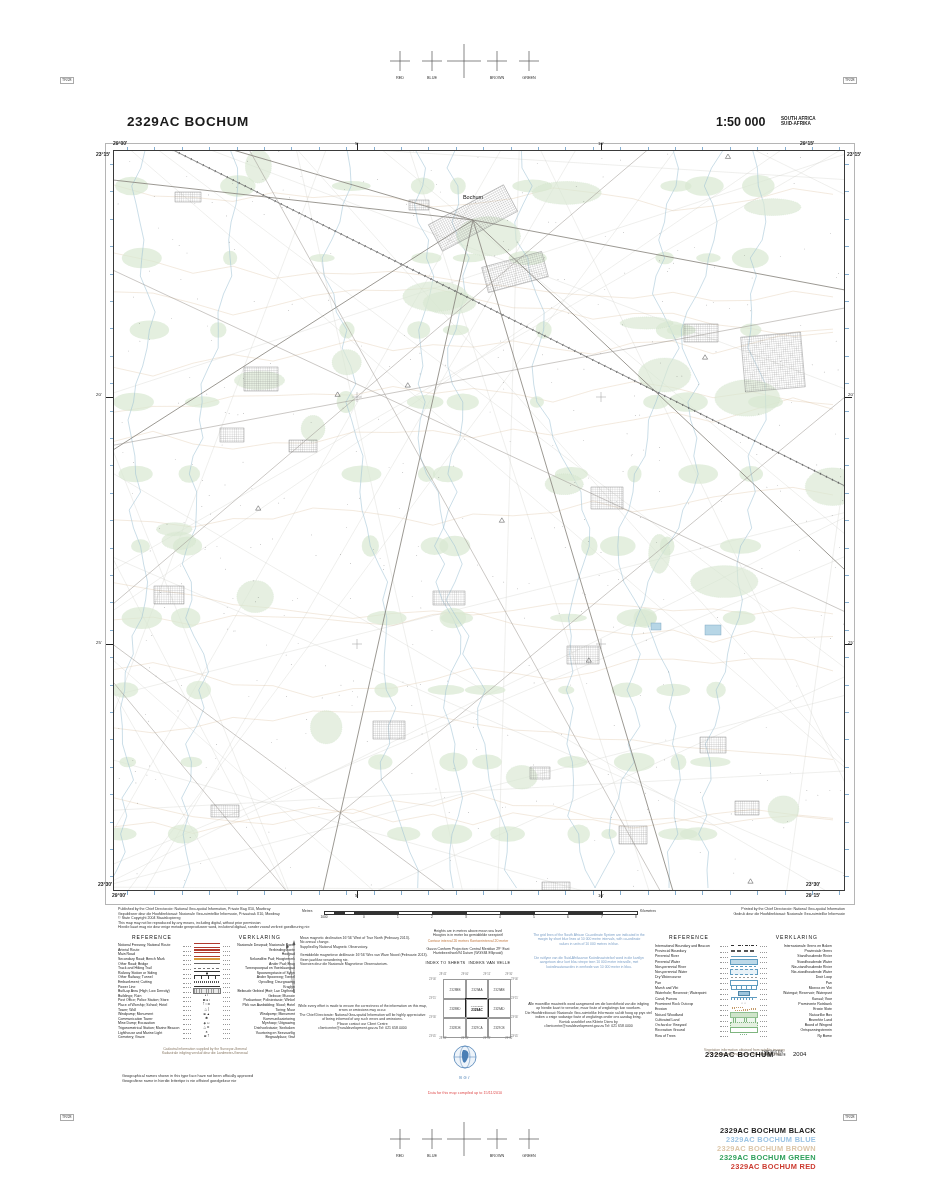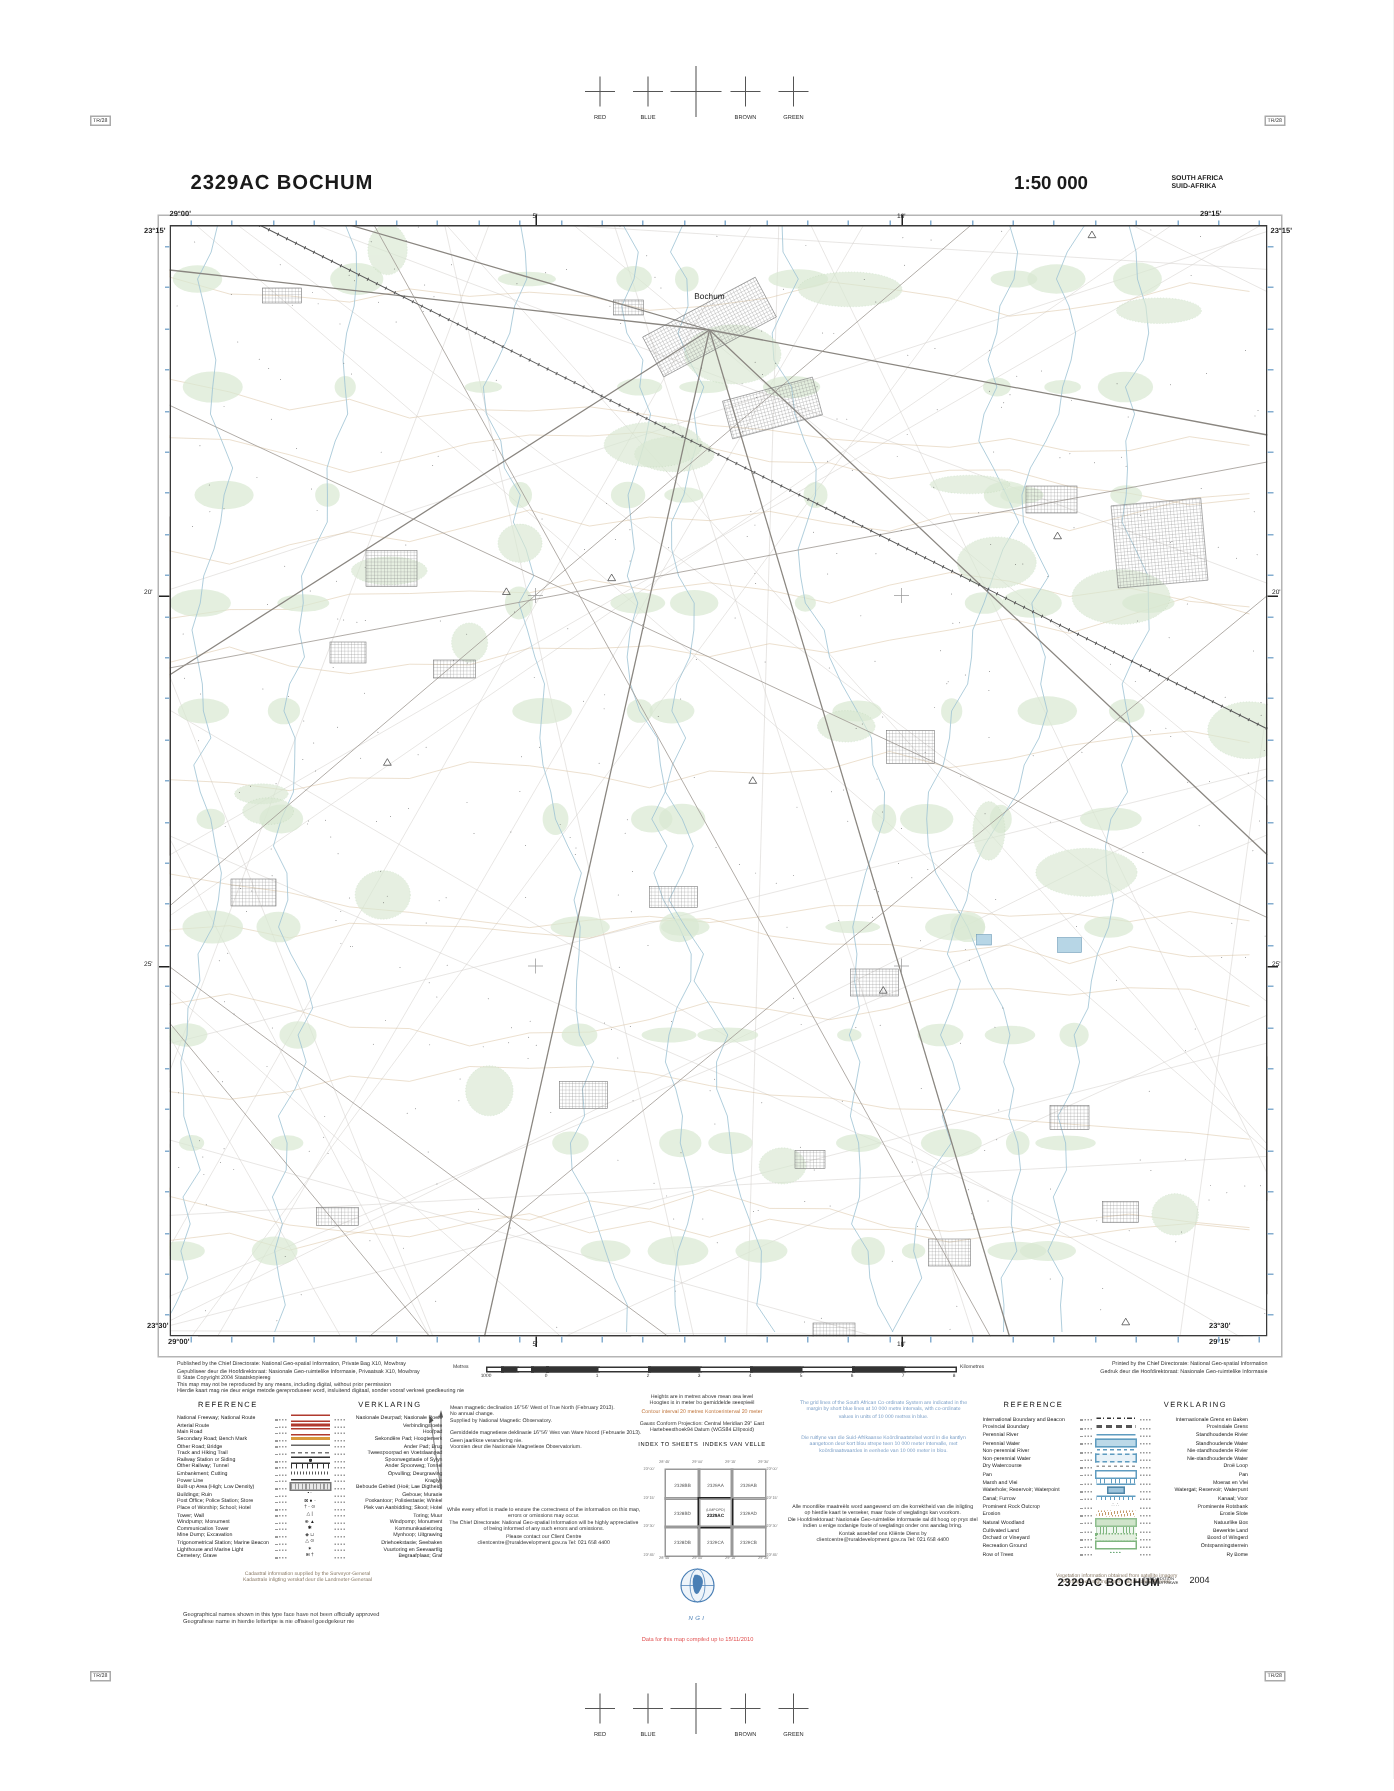--- a/index.html
+++ b/index.html
@@ -5,21 +5,21 @@
   html,body{margin:0;padding:0;background:#e8e8e8;}
   .page{position:relative;width:929px;height:1194px;background:#ffffff;overflow:hidden;
         font-family:"Liberation Sans", sans-serif;color:#1a1a1a;}
   .abs{position:absolute;}
   
   .trmark{position:absolute;font-size:3.5px;color:#333;border:0.4px solid #aaa;padding:0.5px 1px;line-height:3.5px;}
   
   .regstrip{position:absolute;width:180px;height:40px;}
   
   #sheet-title{left:127px;top:114px;font-size:13.5px;font-weight:bold;letter-spacing:0.6px;}
-  #scale-label{left:676px;top:115px;font-size:12.5px;font-weight:bold;}
+  #scale-label{left:716px;top:115px;font-size:12.5px;font-weight:bold;}
   #country{left:781px;top:116px;font-size:4.6px;line-height:5.4px;font-weight:bold;color:#222;}
   
   #outer-frame{left:105px;top:143px;width:748px;height:760px;border:0.5px solid #b5b5b5;}
   #map-svg{left:113px;top:150px;}
   .cornlab{position:absolute;font-size:5px;color:#222;font-weight:bold;white-space:nowrap;}
   .edgelab{position:absolute;font-size:4.4px;color:#222;white-space:nowrap;}
   
   #imprint-left{left:118px;top:907px;width:270px;font-size:3.6px;line-height:4.5px;color:#333;}
   #imprint-right{left:600px;top:907px;width:245px;font-size:3.6px;line-height:4.5px;color:#333;text-align:right;}
   #scalebar{left:300px;top:906px;width:350px;height:16px;}
@@ -1472,14 +1472,21 @@
     </svg>
     <div id="logo-caption">NGI</div>
   </div>
   <div id="compiled-note" class="abs">Data for this map compiled up to 15/11/2010</div>
   <div id="footer-sheet-id" class="abs">2329AC BOCHUM</div>
   <div id="footer-edition" class="abs">
     <div>THIRD EDITION</div>
     <div>DERDE UITGAWE</div>
   </div>
   <div id="footer-year" class="abs">2004</div>
+  <div id="plates" class="abs">
+      <div class="plate" style="color: rgb(34, 34, 34);">2329AC BOCHUM BLACK</div>
+      <div class="plate" style="color: rgb(156, 196, 228);">2329AC BOCHUM BLUE</div>
+      <div class="plate" style="color: rgb(220, 198, 168);">2329AC BOCHUM BROWN</div>
+      <div class="plate" style="color: rgb(47, 160, 92);">2329AC BOCHUM GREEN</div>
+      <div class="plate" style="color: rgb(204, 59, 48);">2329AC BOCHUM RED</div>
+    </div>
 
 </div>
 
 </body></html>

